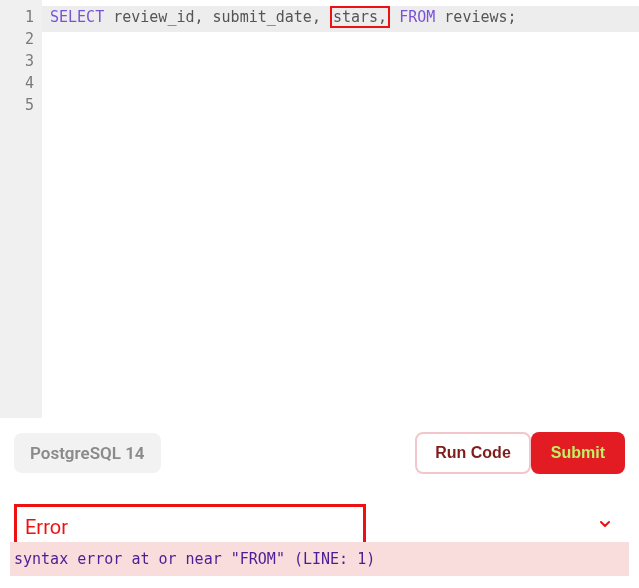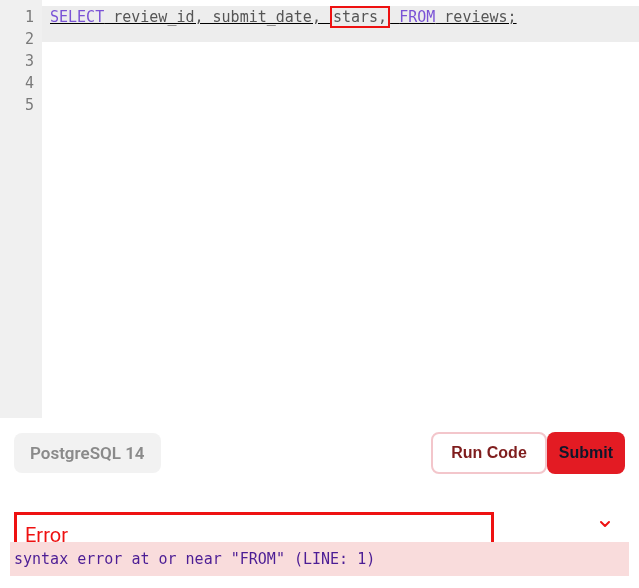--- a/index.html
+++ b/index.html
@@ -29,24 +29,23 @@
   .gutter div { height: 22px; }
   .code-pane {
     flex: 1;
     padding-top: 6px;
     font-family: 'Menlo', 'Consolas', monospace;
     font-size: 15px;
     line-height: 22px;
     position: relative;
   }
   .code-line {
-    height: 36px;
+    height: 26px;
     white-space: pre;
     padding-left: 8px;
-    text-decoration: underline;
   }
   .code-line.active {
     background: #ededed;
   }
   .kw { color: #7a52d6; }
   .plain { color: #555; }
   .kw2 { color: #7a52d6; }
   .error-underline {
     border: 2px solid #e11;
     padding: 0 1px;
@@ -73,31 +72,31 @@
     color: #7f1d1d;
     font-weight: 700;
     font-size: 16px;
     padding: 10px 18px;
     border-radius: 8px;
     cursor: pointer;
   }
   .submit-btn {
     background: #e31b23;
     border: none;
-    color: #0f172a;
+    color: #bef264;
     font-weight: 700;
     font-size: 16px;
-    padding: 12px 12px;
+    padding: 12px 20px;
     border-radius: 8px;
     cursor: pointer;
   }
   .error-panel {
-    margin: 16px 10px;
+    margin: 8px 10px;
     border: 3px solid #e11;
-    width: 480px;
+    width: 352px;
     position: absolute;
     left: 4px;
     top: 496px;
     padding: 6px 6px 0 6px;
     background: transparent;
   }
   .error-title {
     color: #e11;
     font-size: 20px;
     font-weight: 400;

